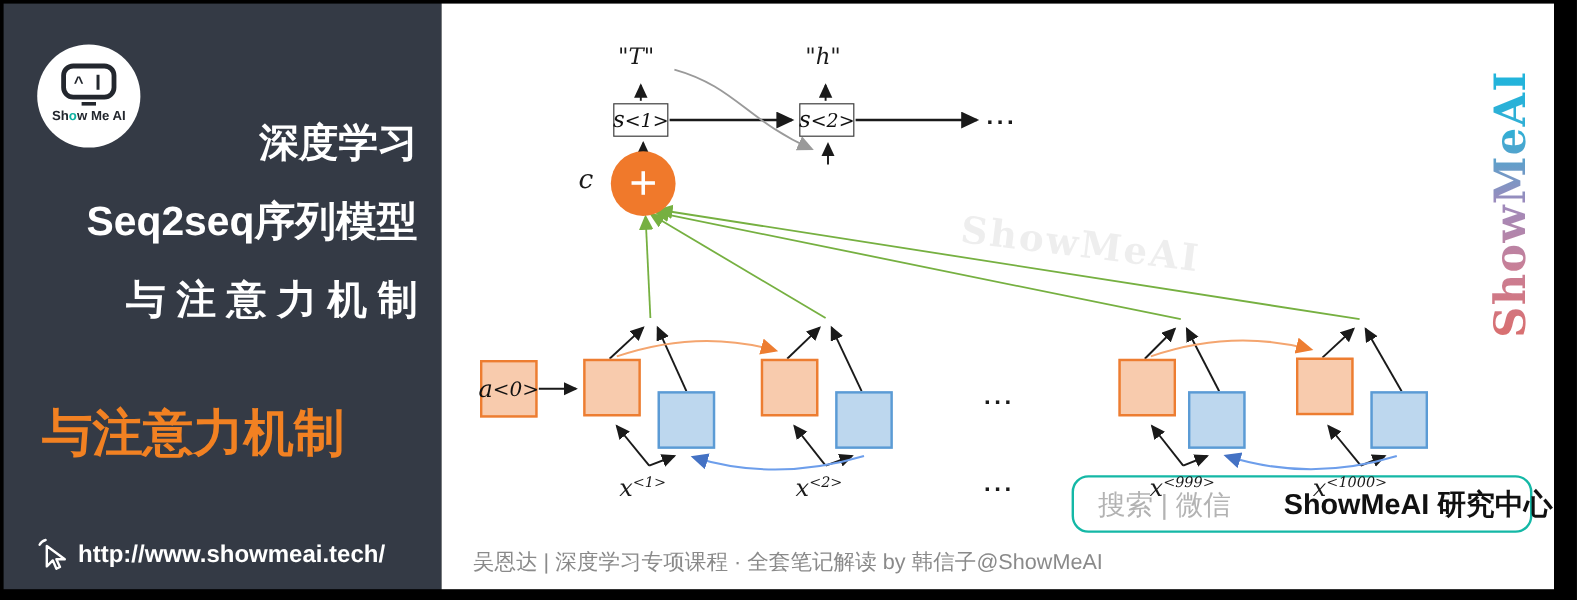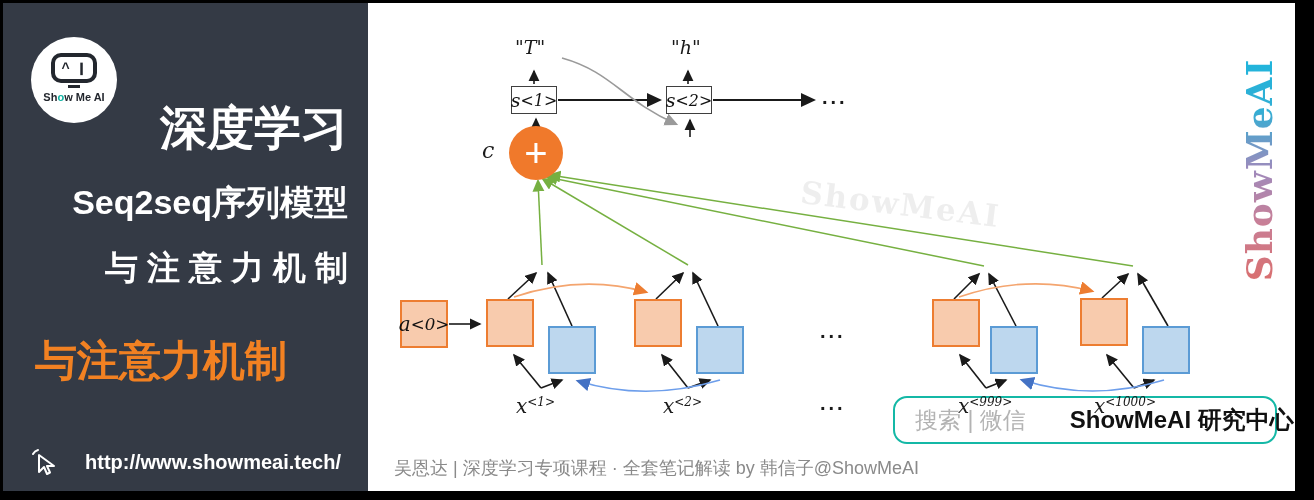--- a/index.html
+++ b/index.html
@@ -12,25 +12,25 @@
           display:flex; flex-direction:column; align-items:center; }
   .robot-head { margin-top:16px; width:46px; height:30px; border:4px solid #23272e; border-radius:10px;
                 display:flex; align-items:center; justify-content:center; gap:7px;
                 font-weight:900; color:#23272e; }
   .robot-head .eye-l { font-size:14px; line-height:10px; }
   .robot-head .eye-r { font-size:12px; font-weight:900; }
   .robot-neck { width:12px; height:3px; background:#23272e; margin-top:2px; }
   .logo-text { margin-top:3px; font-size:11px; font-weight:700; color:#23272e; letter-spacing:0; white-space:nowrap; }
   .logo-text .o-teal { color:#0fb3a3; }
   .titles { position:absolute; top:94px; right:20px; text-align:right; color:#fff; }
-  .title-l1 { font-size:47px; font-weight:700; margin-bottom:20px; }
+  .title-l1 { font-size:33px; font-weight:700; margin-bottom:20px; }
   .title-l2 { font-size:34px; font-weight:700; margin-bottom:8px; }
   .title-l3 { font-size:33px; font-weight:700; letter-spacing:9px; margin-right:-9px;margin-top:20px; }
   .subtitle { position:absolute; left:32px; top:330px; font-size:42px; font-weight:800; color:#f28122; }
-  .url-row { position:absolute; left:26px; bottom:14px; display:flex; align-items:center; gap:26px; color:#fff; }
+  .url-row { position:absolute; left:26px; bottom:14px; display:flex; align-items:center; gap:6px; color:#fff; }
   .url-row a { color:#fff; text-decoration:none; font-size:20px; font-weight:600; }
 
   
   .main { position:absolute; left:368px; top:3px; width:927px; height:488px; background:#fff; }
   .math { font-family:"DejaVu Serif", serif; font-style:italic; color:#1a1a1a; }
 
   .mathbox { position:absolute; background:#fff; border:1.5px solid #3f3f3f; display:flex;
              align-items:center; justify-content:center; font-family:"DejaVu Serif", serif;
              font-style:italic; font-size:19px; color:#111; z-index:3; }
   .node { position:absolute; width:48px; height:48px; z-index:3; }

